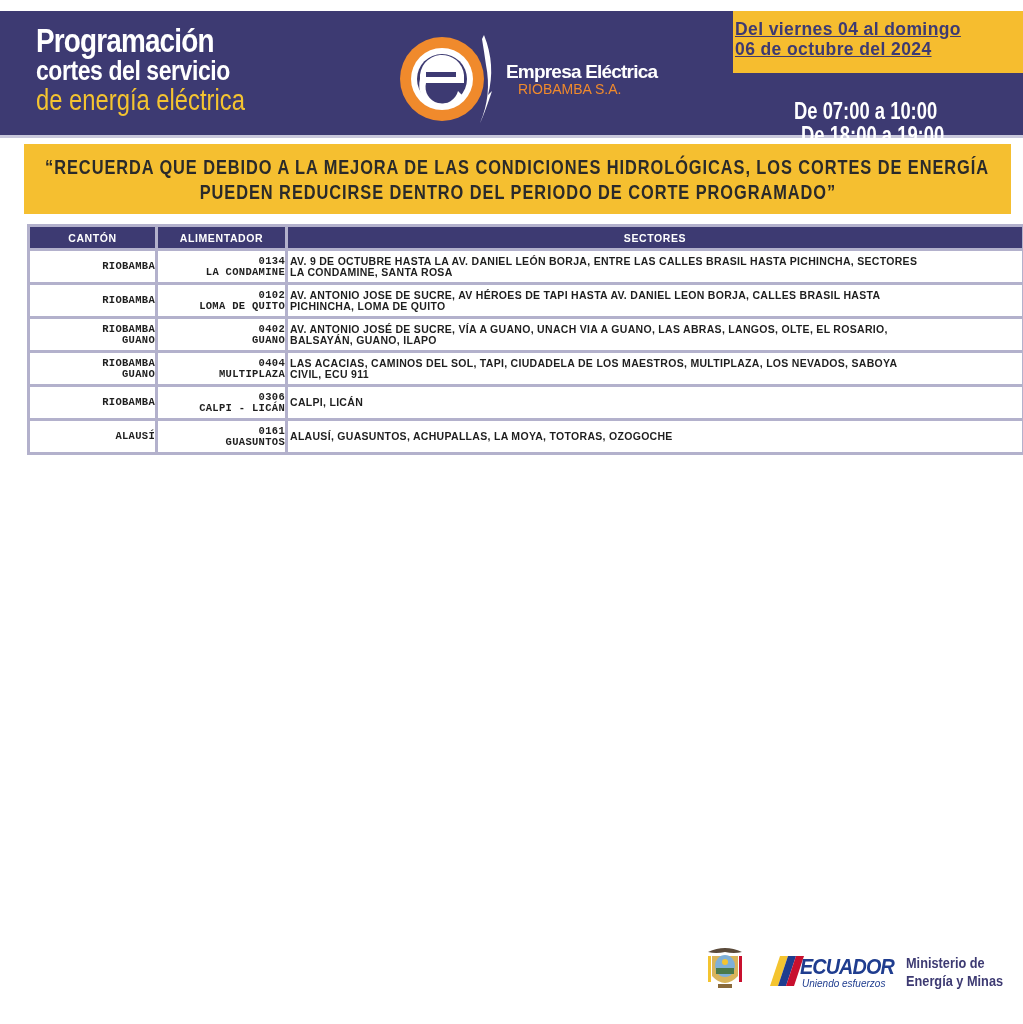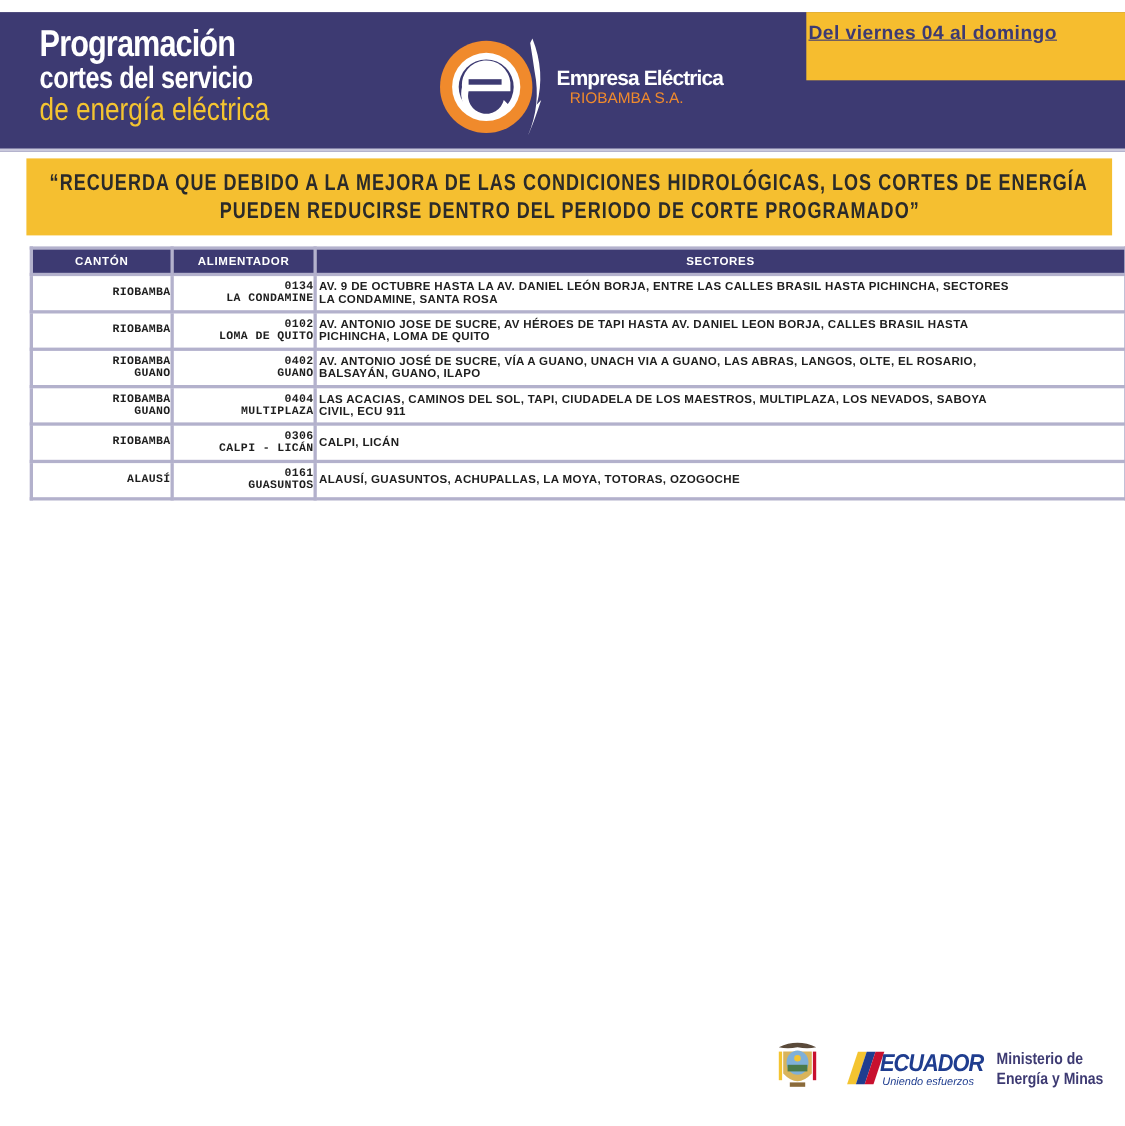--- a/index.html
+++ b/index.html
@@ -144,24 +144,29 @@
         <circle cx="46" cy="54" r="31" fill="#ffffff"></circle>
         <circle cx="46" cy="54" r="25" fill="#3d3a72"></circle>
         <path d="M24 54 A22 22 0 0 1 68 50 L68 58 L30 58 A16 16 0 0 0 62 66 L68 72 A24 24 0 0 1 24 54 Z" fill="#ffffff"></path>
         <rect x="30" y="47" width="30" height="5" fill="#3d3a72"></rect>
         <path d="M88 10 Q100 40 92 70 L96 66 Q88 90 84 98 Q96 70 90 40 Q88 26 86 14 Z" fill="#ffffff"></path>
       </svg>
       <div class="logo-text1">Empresa Eléctrica</div>
       <div class="logo-text2">RIOBAMBA S.A.</div>
     </div>
 
+    <div class="times">
+      <div class="time-line">De 07:00 a 10:00</div>
+      <div class="time-line second">De 18:00 a 19:00</div>
+    </div>
   </div>
 
   <div class="date-box">
     <div class="date-line">Del viernes 04 al domingo</div>
+    <div class="date-line">06 de octubre del 2024</div>
   </div>
 
   <div class="quote">
     <div class="quote-line">“RECUERDA QUE DEBIDO A LA MEJORA DE LAS CONDICIONES HIDROLÓGICAS, LOS CORTES DE ENERGÍA</div>
     <div class="quote-line">PUEDEN REDUCIRSE DENTRO DEL PERIODO DE CORTE PROGRAMADO”</div>
   </div>
 
   <div class="table-wrap">
     <table>
       <colgroup>

